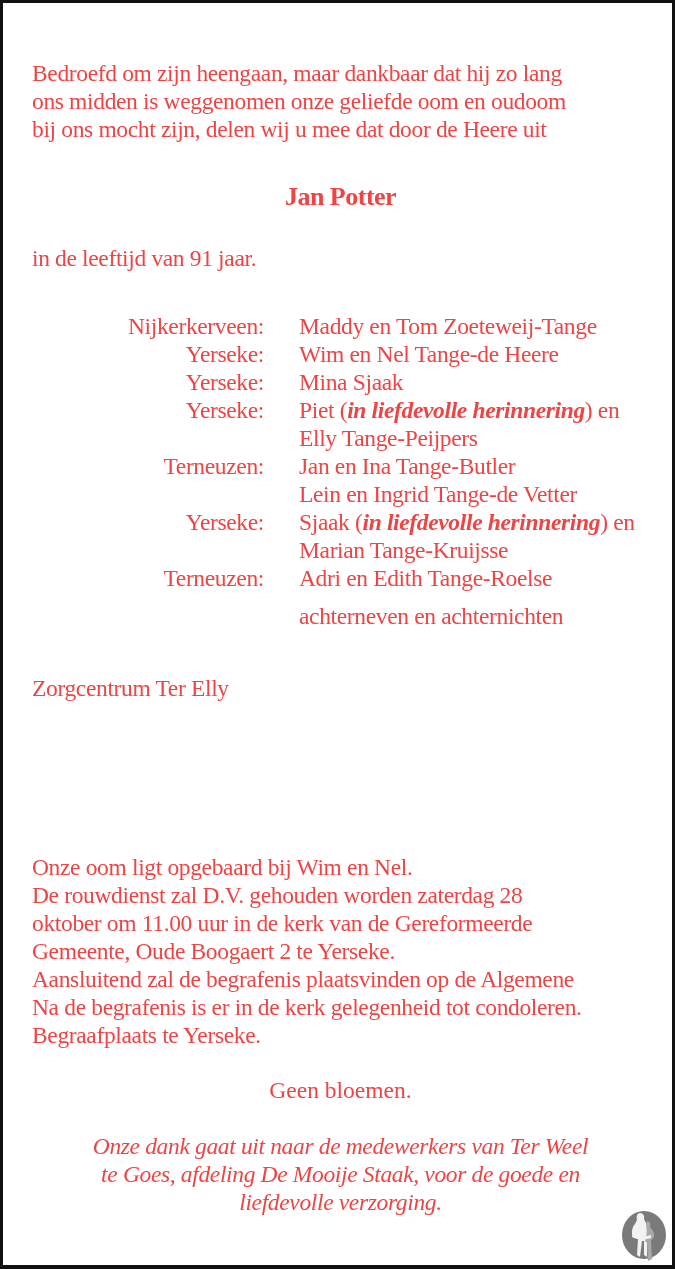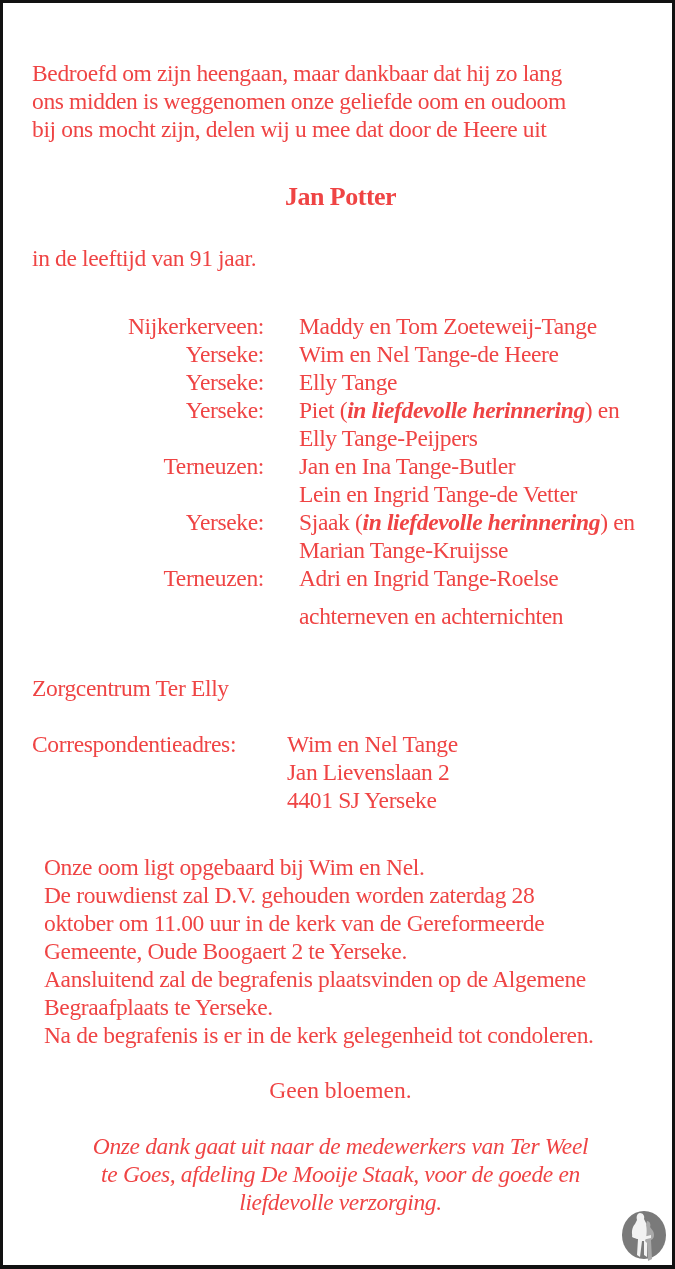--- a/index.html
+++ b/index.html
@@ -20,21 +20,21 @@
   .age { left: 29px; top: 241px; }
   .family { position: absolute; left: 0; top: 309px; width: 675px; }
   .frow { position: absolute; left: 0; width: 675px; height: 28px; font-size: 23.5px; line-height: 28px; letter-spacing: -0.35px; }
   .place { position: absolute; right: 414px; text-align: left; white-space: nowrap; }
   .names { position: absolute; left: 252px; white-space: nowrap; margin-left: 44px; }
   .names i { font-style: italic; font-weight: bold; }
   .goes { left: 29px; top: 671px; }
   .corr-label { left: 29px; top: 727px; }
   .corr-addr { left: 284px; top: 727px; }
   .corr-addr div, .goes div { height: 28px; }
-  .notice { position: absolute; left: 29px; top: 850px; width: 618px; font-size: 23.5px; line-height: 28px; letter-spacing: -0.35px; margin-left: 12px; }
+  .notice { position: absolute; left: 29px; top: 850px; width: 618px; font-size: 23.5px; line-height: 28px; letter-spacing: -0.35px; }
   .notice .just { text-align: justify; text-align-last: left; }
   .flowers { position: absolute; left: 0; width: 675px; top: 1073px; text-align: center; font-size: 23.5px; line-height: 28px; }
   .thanks { position: absolute; left: 0; width: 675px; top: 1129px; text-align: center; font-style: italic; font-size: 23.5px; line-height: 28px; letter-spacing: -0.35px; }
   .logo { position: absolute; left: 617px; top: 1208px; width: 48px; height: 52px; }
 </style>
 </head>
 <body>
 
 <div class="frame">
 
@@ -52,21 +52,21 @@
     <div class="frow" style="top:0px">
       <span class="place">Nijkerkerveen:</span>
       <span class="names">Maddy en Tom Zoeteweij-Tange</span>
     </div>
     <div class="frow" style="top:28px">
       <span class="place">Yerseke:</span>
       <span class="names">Wim en Nel Tange-de Heere</span>
     </div>
     <div class="frow" style="top:56px">
       <span class="place">Yerseke:</span>
-      <span class="names">Elly Tange</span>
+      <span class="names">Mina Sjaak</span>
     </div>
     <div class="frow" style="top:84px">
       <span class="place">Yerseke:</span>
       <span class="names"><span>Piet (</span><i>in liefdevolle herinnering</i><span>) en</span></span>
     </div>
     <div class="frow" style="top:112px">
       <span class="names">Elly Tange-Peijpers</span>
     </div>
     <div class="frow" style="top:140px">
       <span class="place">Terneuzen:</span>
@@ -77,46 +77,40 @@
     </div>
     <div class="frow" style="top:196px">
       <span class="place">Yerseke:</span>
       <span class="names"><span>Sjaak (</span><i>in liefdevolle herinnering</i><span>) en</span></span>
     </div>
     <div class="frow" style="top:224px">
       <span class="names">Marian Tange-Kruijsse</span>
     </div>
     <div class="frow" style="top:252px">
       <span class="place">Terneuzen:</span>
-      <span class="names">Adri en Ingrid Tange-Roelse</span>
+      <span class="names">Adri en Edith Tange-Roelse</span>
     </div>
     <div class="frow" style="top:290px">
       <span class="names">achterneven en achternichten</span>
     </div>
   </div>
 
   <div class="t serif goes">
     <div>Zorgcentrum Ter Elly</div>
   </div>
 
-  <div class="t serif corr-label">Correspondentieadres:</div>
-  <div class="t serif corr-addr">
-    <div>Wim en Nel Tange</div>
-    <div>Jan Lievenslaan 2</div>
-    <div>4401 SJ Yerseke</div>
-  </div>
 
   <div class="serif notice">
     <div>Onze oom ligt opgebaard bij Wim en Nel.</div>
     <div class="just">De rouwdienst zal D.V. gehouden worden zaterdag 28</div>
     <div class="just">oktober om 11.00 uur in de kerk van de Gereformeerde</div>
     <div>Gemeente, Oude Boogaert 2 te Yerseke.</div>
     <div class="just">Aansluitend zal de begrafenis plaatsvinden op de Algemene</div>
+    <div>Na de begrafenis is er in de kerk gelegenheid tot condoleren.</div>
     <div>Begraafplaats te Yerseke.</div>
-    <div>Na de begrafenis is er in de kerk gelegenheid tot condoleren.</div>
   </div>
 
   <div class="serif flowers">Geen bloemen.</div>
 
   <div class="serif thanks">
     <div>Onze dank gaat uit naar de medewerkers van Ter Weel</div>
     <div>te Goes, afdeling De Mooije Staak, voor de goede en</div>
     <div>liefdevolle verzorging.</div>
   </div>
 

